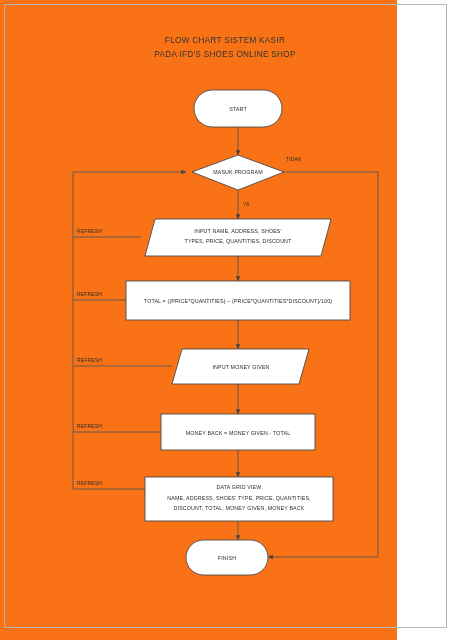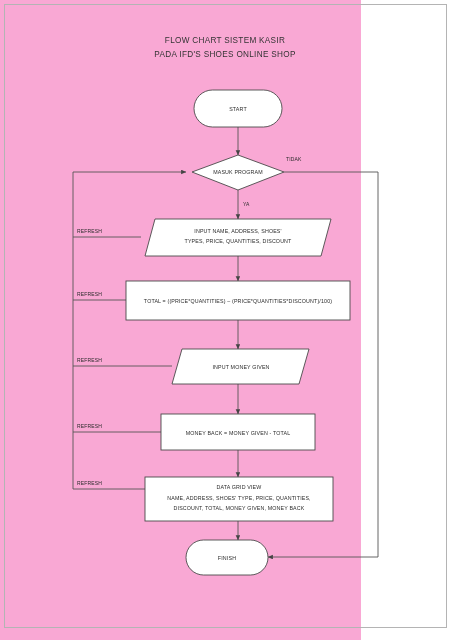--- a/index.html
+++ b/index.html
@@ -10,23 +10,23 @@
   }
   body {
     width: 451px;
     height: 640px;
     font-family: "Liberation Sans", sans-serif;
     color: #222222;
     overflow: hidden;
   }
   #page {
     position: relative;
-    width: 361px;
+    width: 397px;
     height: 640px;
-    background: #f9a8d4;
+    background: #f97316;
   }
   #flow-svg {
     position: absolute;
     top: 0;
     left: 0;
     width: 451px;
     height: 640px;
   }
   .page-border {
     fill: none;

